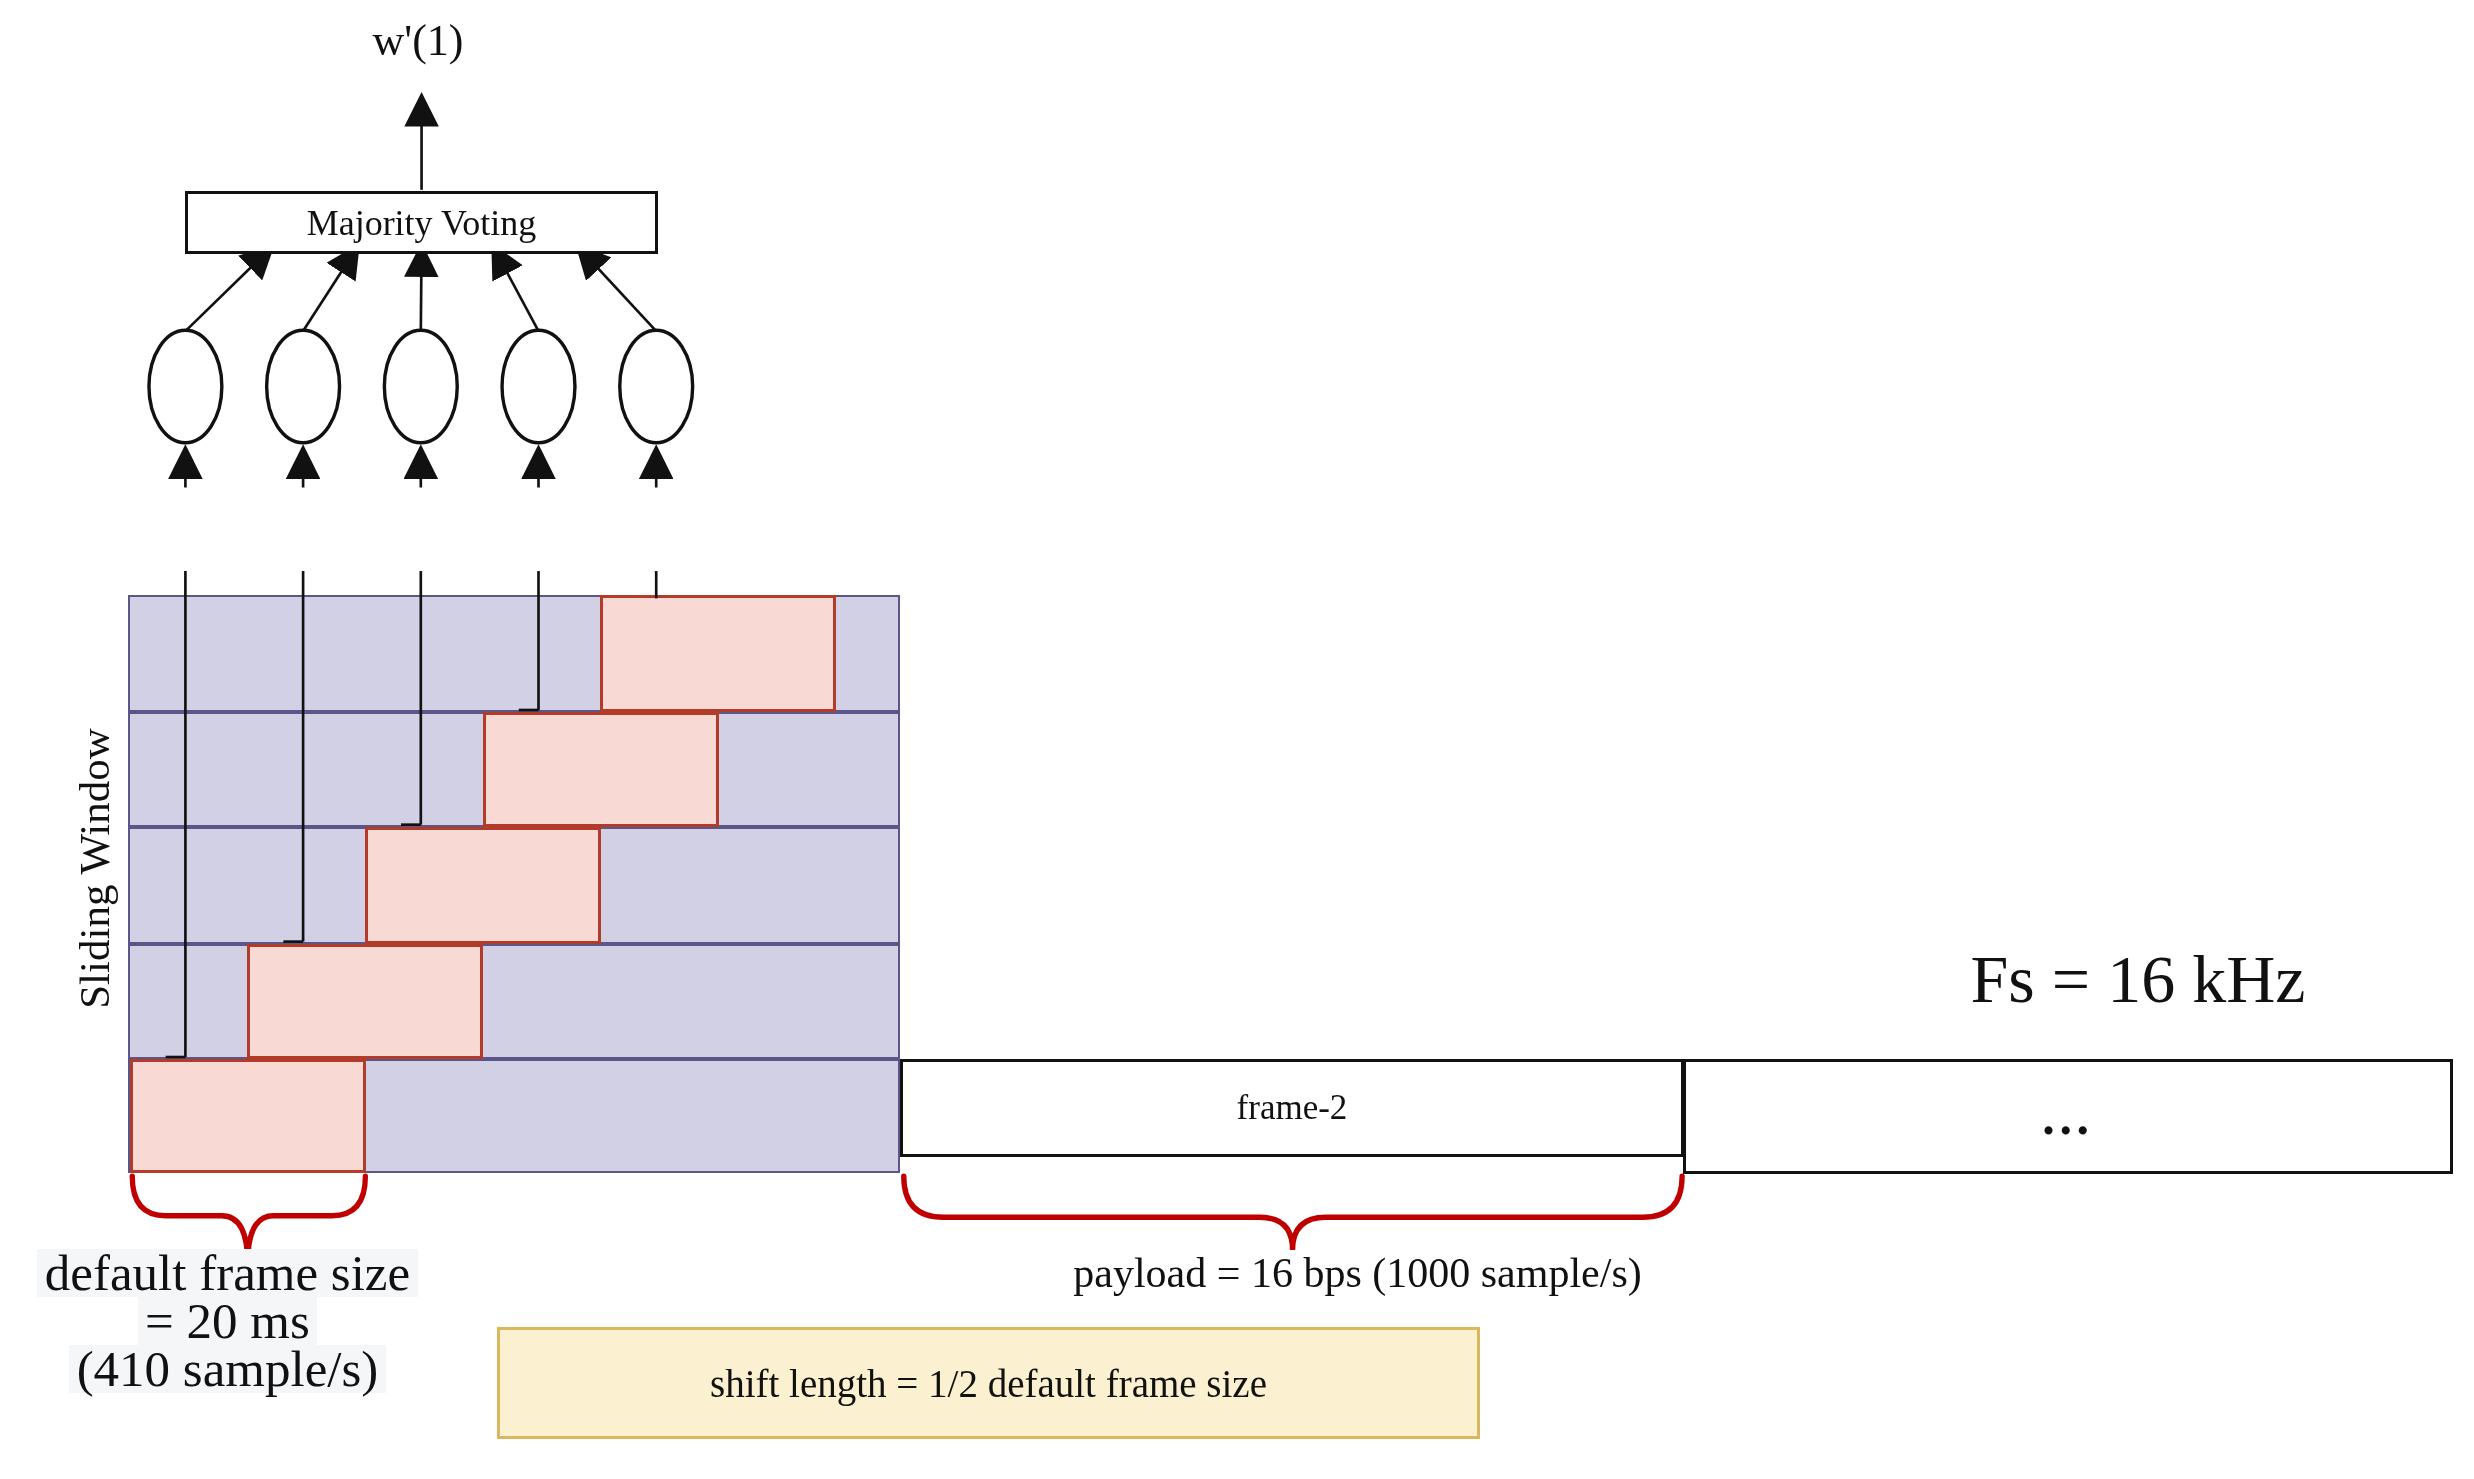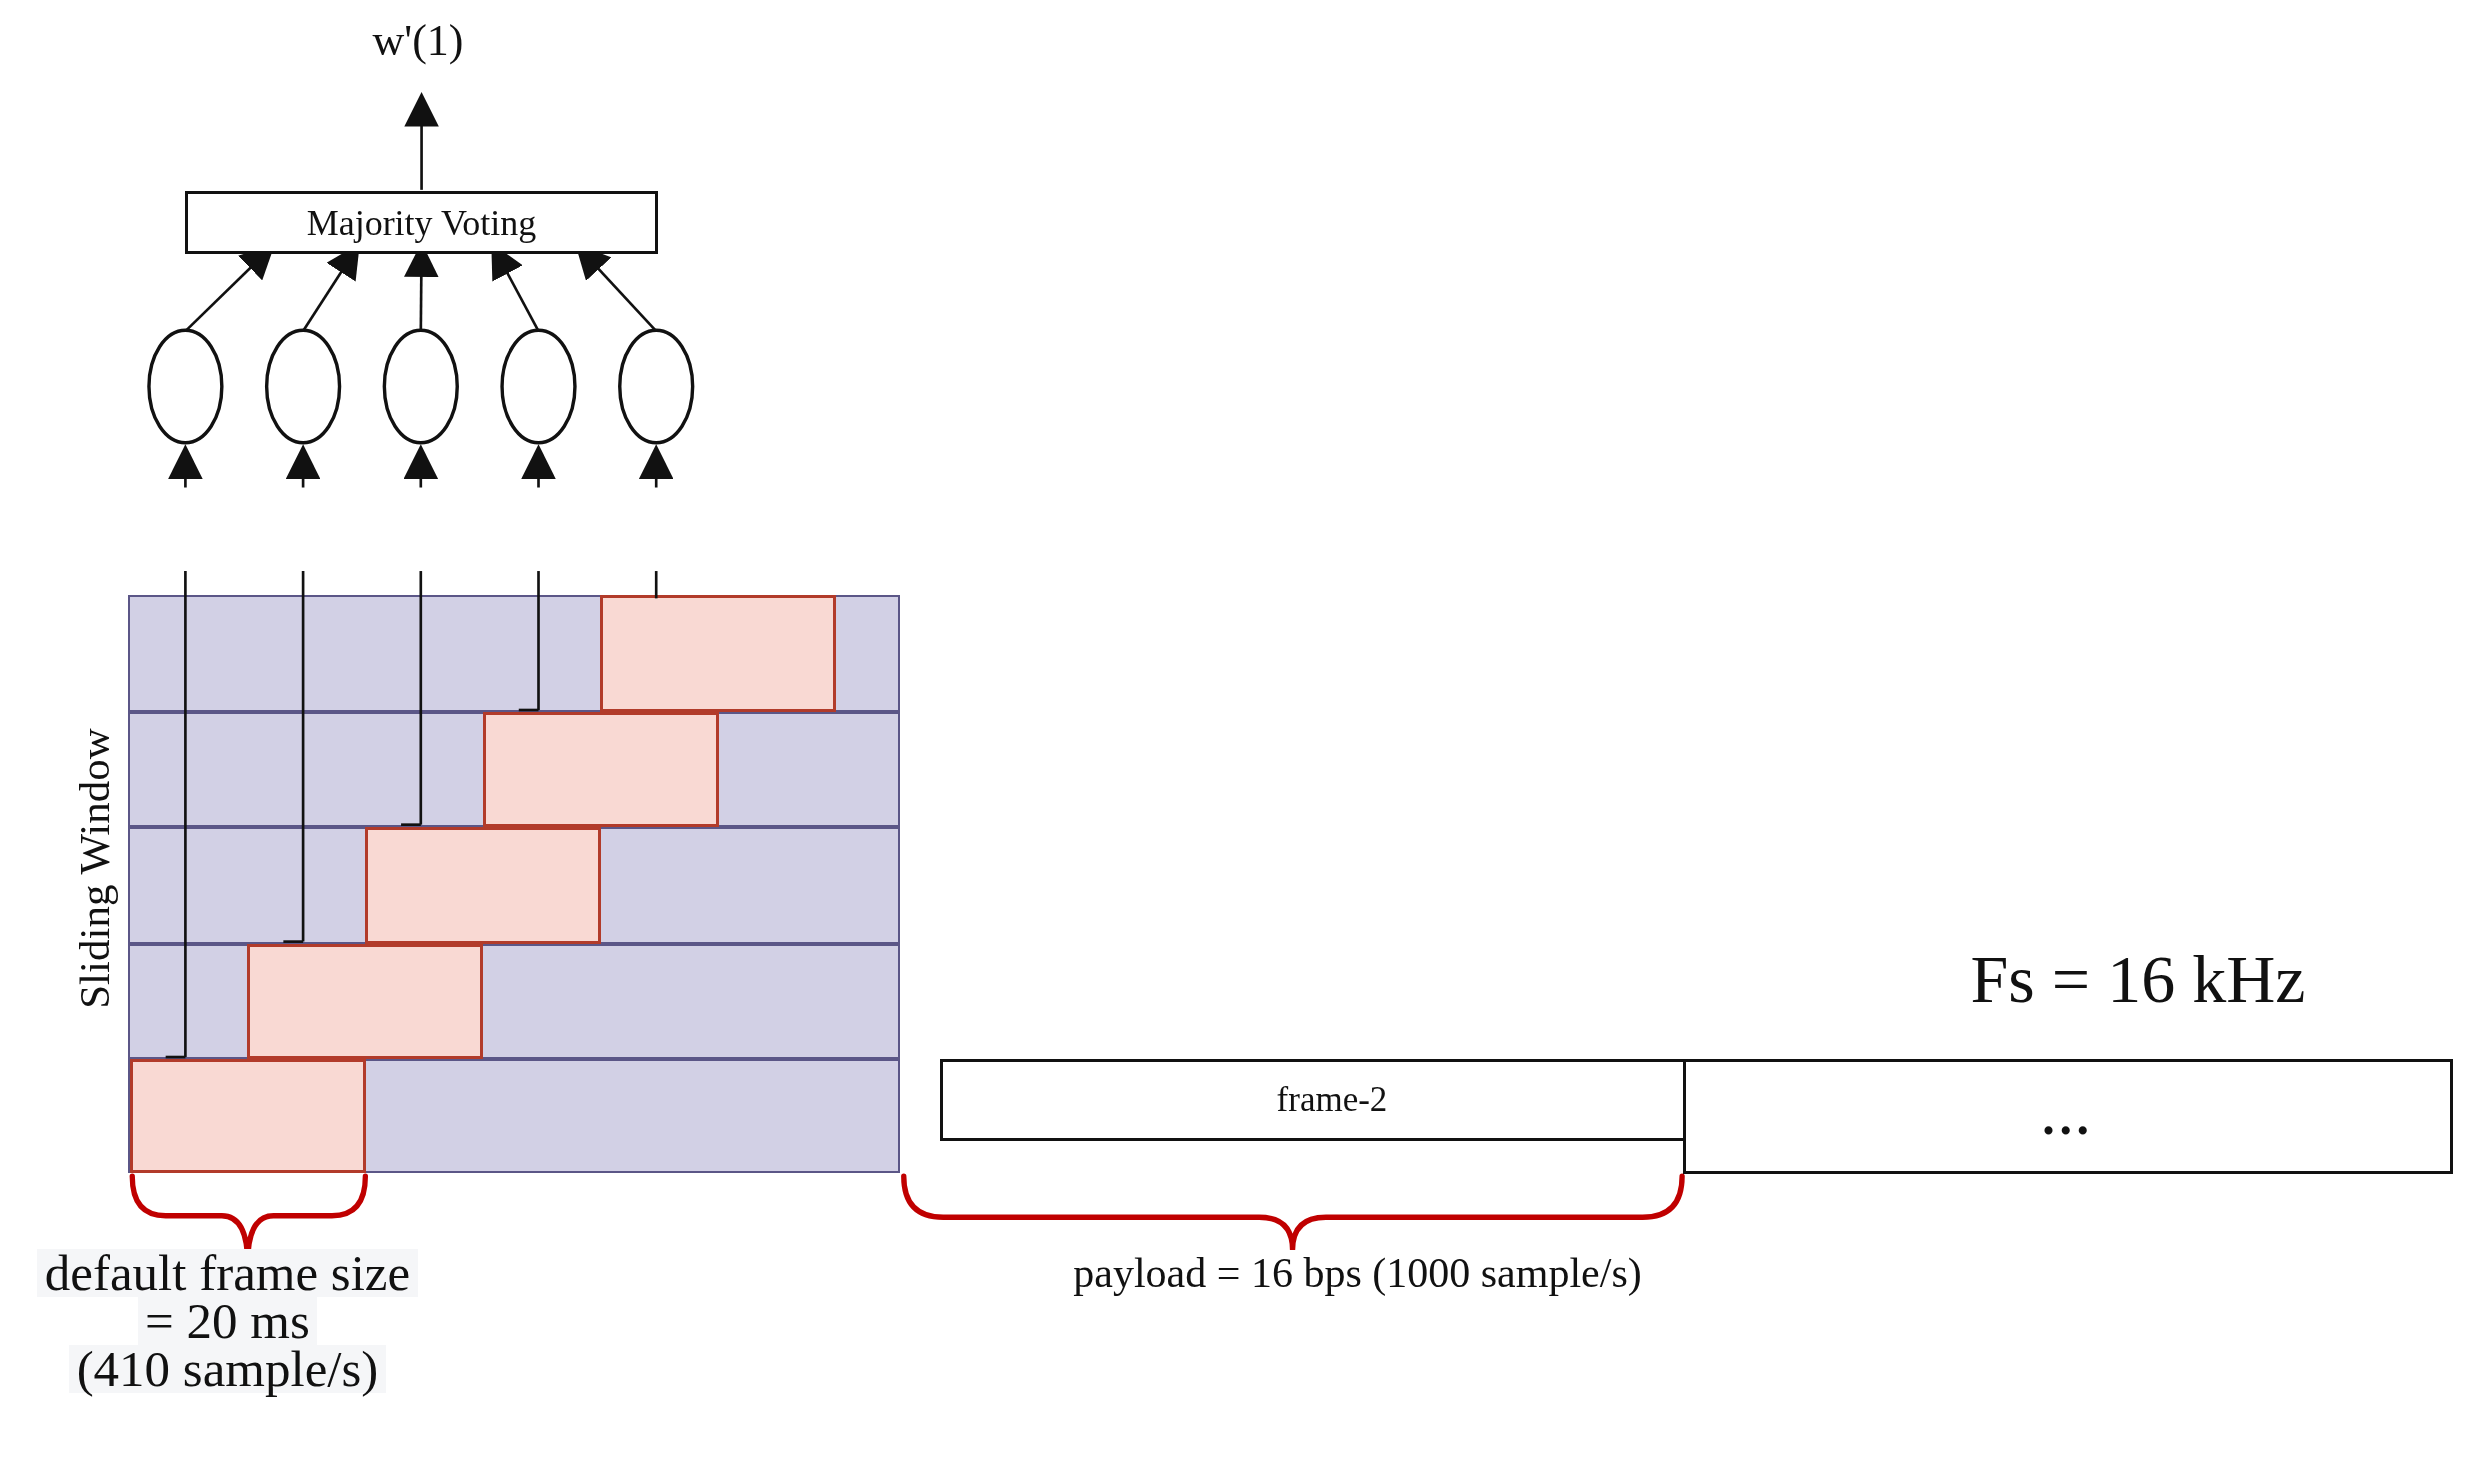--- a/index.html
+++ b/index.html
@@ -44,21 +44,21 @@
   .hl-2{left:355px;top:117px;height:115px;}
   .hl-3{left:237px;top:232px;height:117px;}
   .hl-4{left:119px;top:349px;height:115px;}
   .hl-5{left:1.5px;top:464px;height:114px;}
 
   #sliding-label{
     left:-103px;top:844px;width:395px;height:49px;
     transform:rotate(-90deg);
     text-align:center;font-size:43px;line-height:49px;z-index:10;
   }
-  #frame2-box{left:900px;top:1059px;width:784px;height:82px;font-size:35px;margin-left:40px;}
+  #frame2-box{left:900px;top:1059px;width:784px;height:98px;font-size:35px;}
   #dots-box{left:1683px;top:1059px;width:770px;height:115px;font-size:50px;font-weight:bold;letter-spacing:4.6px;}
   #fs-label{left:1880px;top:940px;width:516px;text-align:center;font-size:68px;z-index:10;}
   #payload-label{left:921px;top:1249px;width:873px;text-align:center;font-size:42px;z-index:10;}
   #default-label{left:15px;top:1249px;width:425px;text-align:center;font-size:51px;line-height:48px;z-index:10;}
   #default-label .lbl-line{display:inline-block;background:#f5f6f8;padding:0 7.6px;}
   #shift-note{
     left:497px;top:1327px;width:983px;height:112px;
     background:var(--note-fill,#fbf0cf);
     border:3px solid var(--note-border,#d9b75c);
     display:flex;align-items:center;justify-content:center;
@@ -149,15 +149,18 @@
 
   <div class="abs" id="fs-label">Fs = 16 kHz</div>
   <div class="abs" id="payload-label">payload = 16 bps (1000 sample/s)</div>
 
   <div class="abs" id="default-label">
     <span class="lbl-line">default frame size</span><br>
     <span class="lbl-line">= 20 ms</span><br>
     <span class="lbl-line">(410 sample/s)</span>
   </div>
 
+  <div class="abs" id="shift-note">
+    <span>shift length = 1/2 default frame size</span>
+  </div>
 
 </div>
 
 
 </body></html>

